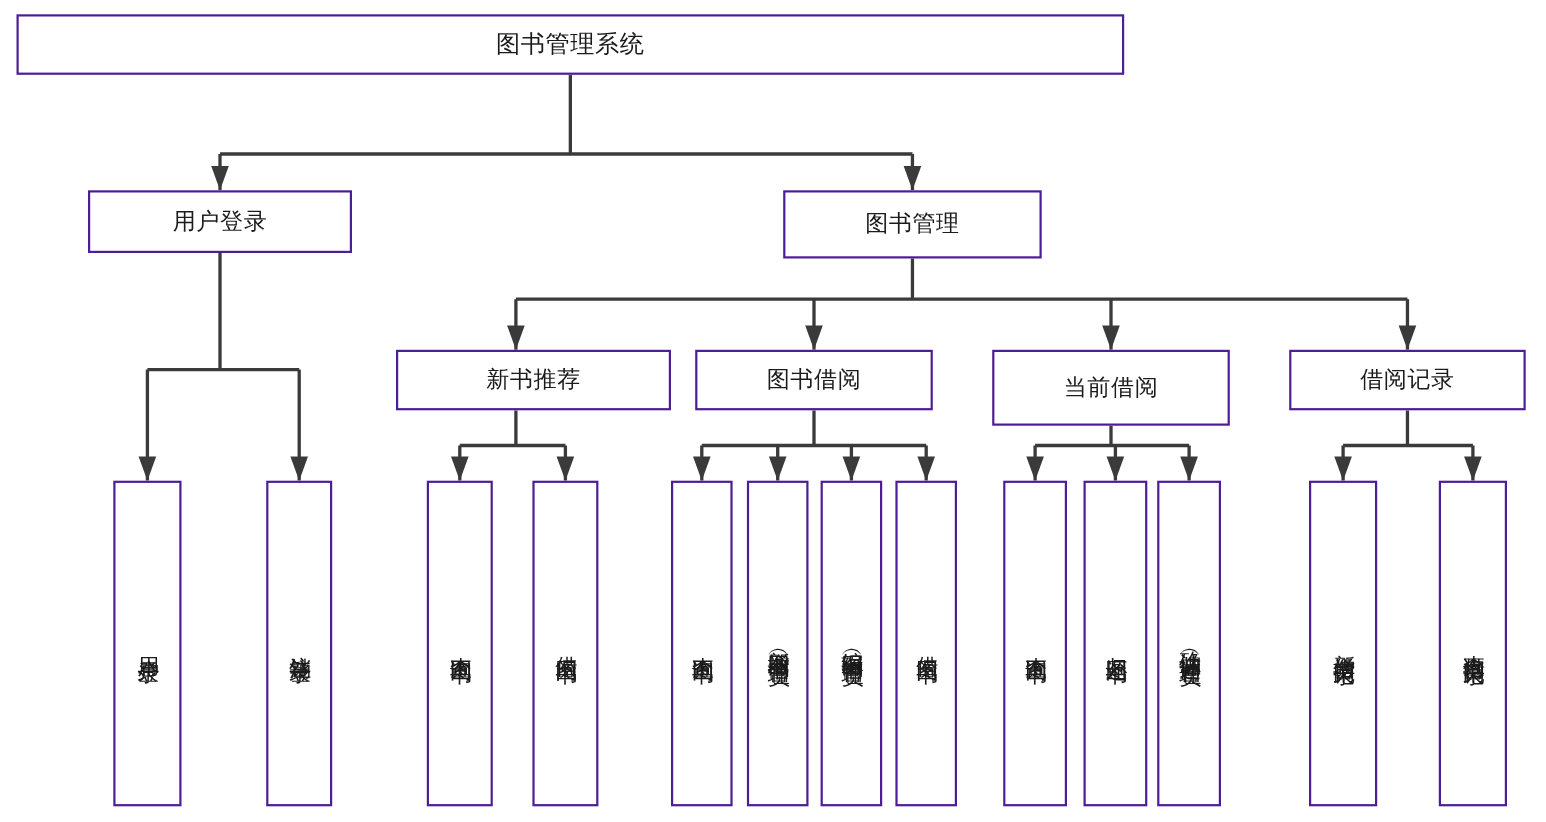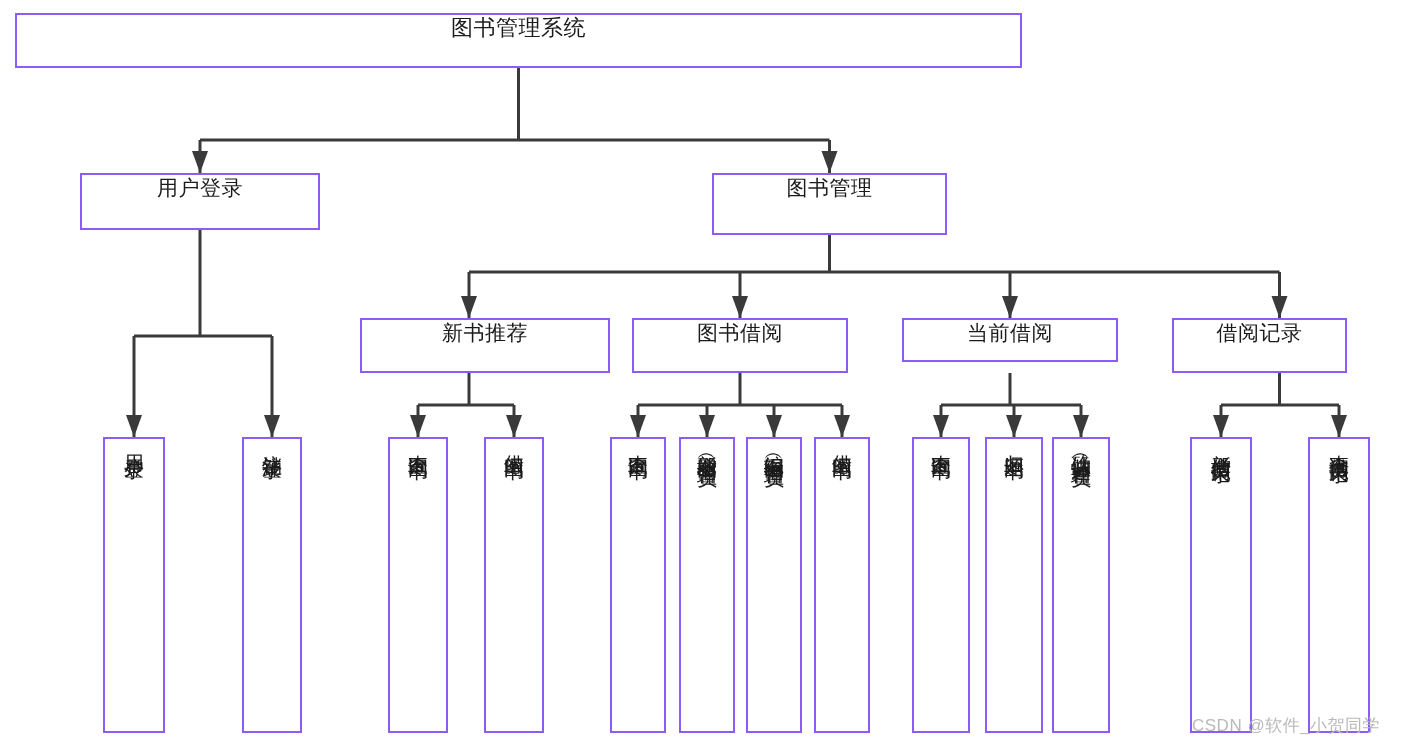--- a/index.html
+++ b/index.html
@@ -21,23 +21,23 @@
     position: absolute;
     left: 0;
     top: 0;
     width: 1405px;
     height: 747px;
   }
   .node-box {
     position: absolute;
     box-sizing: border-box;
     background: #ffffff;
-    border: 2px solid #8b5cf6;
+    border: 2px solid #4c1d95;
     display: flex;
-    align-items: flex-start;
+    align-items: center;
     justify-content: center;
     overflow: hidden;
   }
   .node-label-h {
     font-size: 21px;
     color: #1b1b1b;
     line-height: 1.2;
     white-space: nowrap;
     letter-spacing: 0.5px;
   }
@@ -129,24 +129,24 @@
       </div>
       <div class="node-box" style="left: 712px; top: 173px; width: 235px; height: 62px;">
         <span class="node-label-h">图书管理</span>
       </div>
       <div class="node-box" style="left: 360px; top: 318px; width: 250px; height: 55px;">
         <span class="node-label-h">新书推荐</span>
       </div>
       <div class="node-box" style="left: 632px; top: 318px; width: 216px; height: 55px;">
         <span class="node-label-h">图书借阅</span>
       </div>
-      <div class="node-box" style="left: 902px; top: 318px; width: 216px; height: 44px;">
+      <div class="node-box" style="left: 902px; top: 318px; width: 216px; height: 69px;">
         <span class="node-label-h">当前借阅</span>
       </div>
-      <div class="node-box" style="left: 1172px; top: 318px; width: 175px; height: 55px;">
+      <div class="node-box" style="left: 1172px; top: 318px; width: 215px; height: 55px;">
         <span class="node-label-h">借阅记录</span>
       </div>
       <div class="node-box" style="left: 103px; top: 437px; width: 62px; height: 296px;">
         <span class="node-label-v">用户登录</span>
       </div>
       <div class="node-box" style="left: 242px; top: 437px; width: 60px; height: 296px;">
         <span class="node-label-v">注销登录</span>
       </div>
       <div class="node-box" style="left: 388px; top: 437px; width: 60px; height: 296px;">
         <span class="node-label-v">查询图书</span>
@@ -175,14 +175,13 @@
       <div class="node-box" style="left: 1052px; top: 437px; width: 58px; height: 296px;">
         <span class="node-label-v">确认归还（管理员）</span>
       </div>
       <div class="node-box" style="left: 1190px; top: 437px; width: 62px; height: 296px;">
         <span class="node-label-v">新增借阅记录</span>
       </div>
       <div class="node-box" style="left: 1308px; top: 437px; width: 62px; height: 296px;">
         <span class="node-label-v">查询借阅记录</span>
       </div>
     </div>
-  <div class="watermark" style="left: 1192px; top: 714px; color: rgb(185, 185, 185);">CSDN @软件_小贺同学</div>
 </div>
 
 </body></html>

